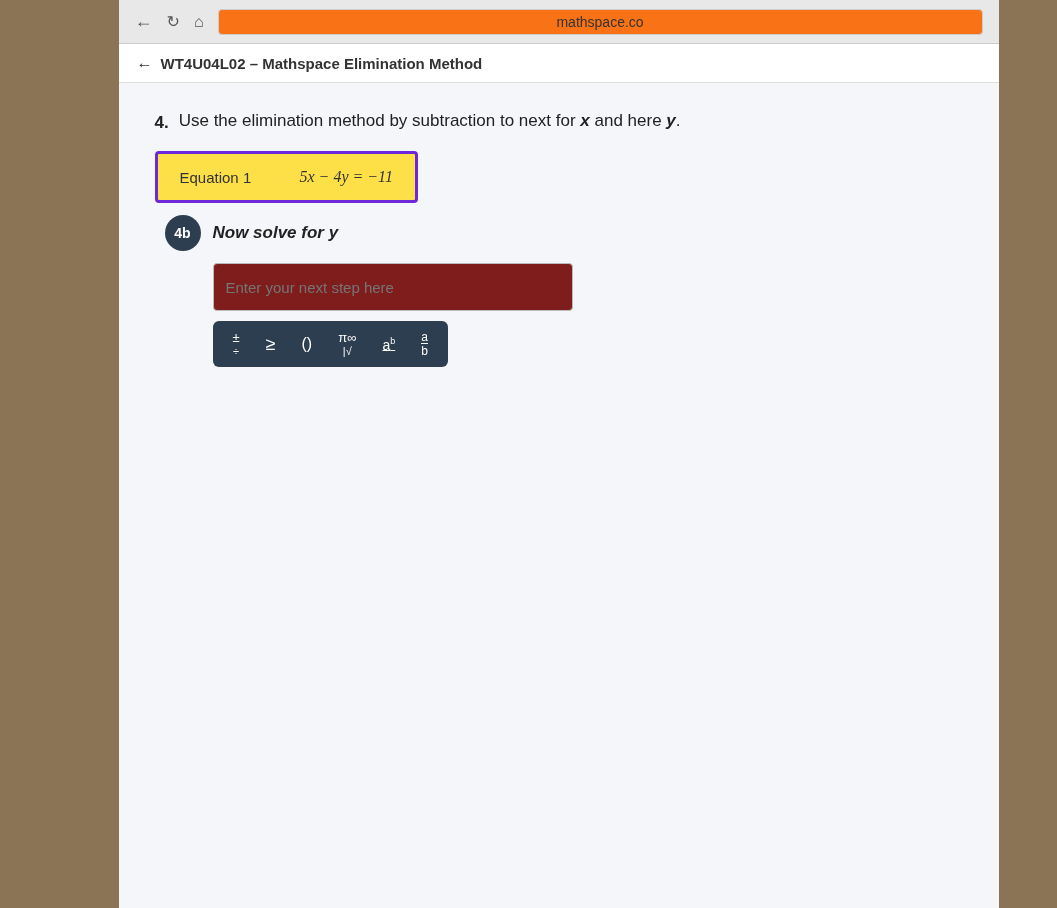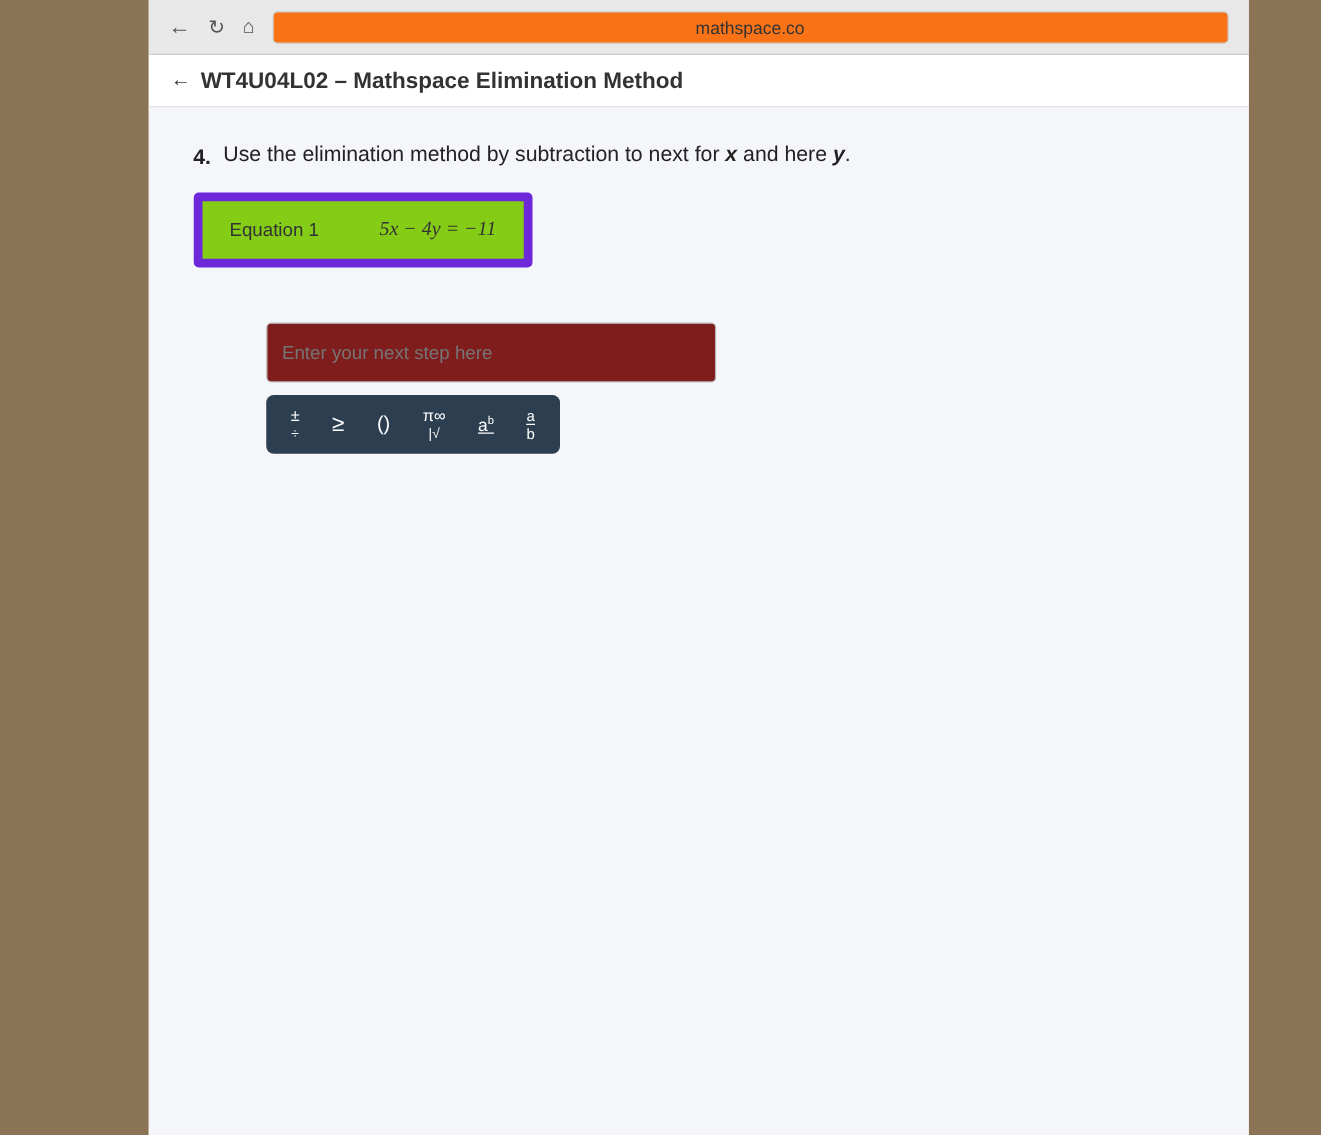--- a/index.html
+++ b/index.html
@@ -70,38 +70,38 @@
       gap: 8px;
     }
 
     .back-arrow {
       font-size: 16px;
       color: #333;
       cursor: pointer;
     }
 
     .page-title {
-      font-size: 18px;
+      font-size: 15px;
       font-weight: bold;
       color: #333;
     }
 
     .page-content {
       background: #f5f6fa;
       flex: 1;
       padding: 28px 36px;
     }
 
     .equations-box {
-      background: #84cc16;
-      border: 7px solid #6d28d9;
+      background: #fde047;
+      border: 3px solid #6d28d9;
       border-radius: 4px;
       padding: 14px 22px;
       display: inline-block;
-      margin-bottom: 44px;
+      margin-bottom: 12px;
     }
 
     .equation-row {
       display: flex;
       align-items: center;
       gap: 30px;
       margin-bottom: 8px;
     }
 
     .equation-row:last-child {
@@ -287,20 +287,26 @@
         <span class="eq-label">Equation 1</span>
         <span class="eq-formula">5x − 4y = −11</span>
       </div>
     </div>
 
     
     <div class="step-container">
 
 
       <div class="step">
+        <div class="step-header">
+          <div class="step-badge">4b</div>
+          <div class="step-label">
+            <span>Now solve for </span><span style="font-style:italic;">y</span>
+          </div>
+        </div>
         <div class="step-input-area">
           <input type="text" class="math-input" placeholder="Enter your next step here" style="">
 
           <div class="math-toolbar">
             <button class="toolbar-btn" title="Mixed operations">
               <span style="font-size:13px; line-height:1;">±<br><span style="font-size:11px;">÷</span></span>
             </button>
             <button class="toolbar-btn" title="Greater or equal">
               <span style="font-size:18px;">≥</span>
             </button>

